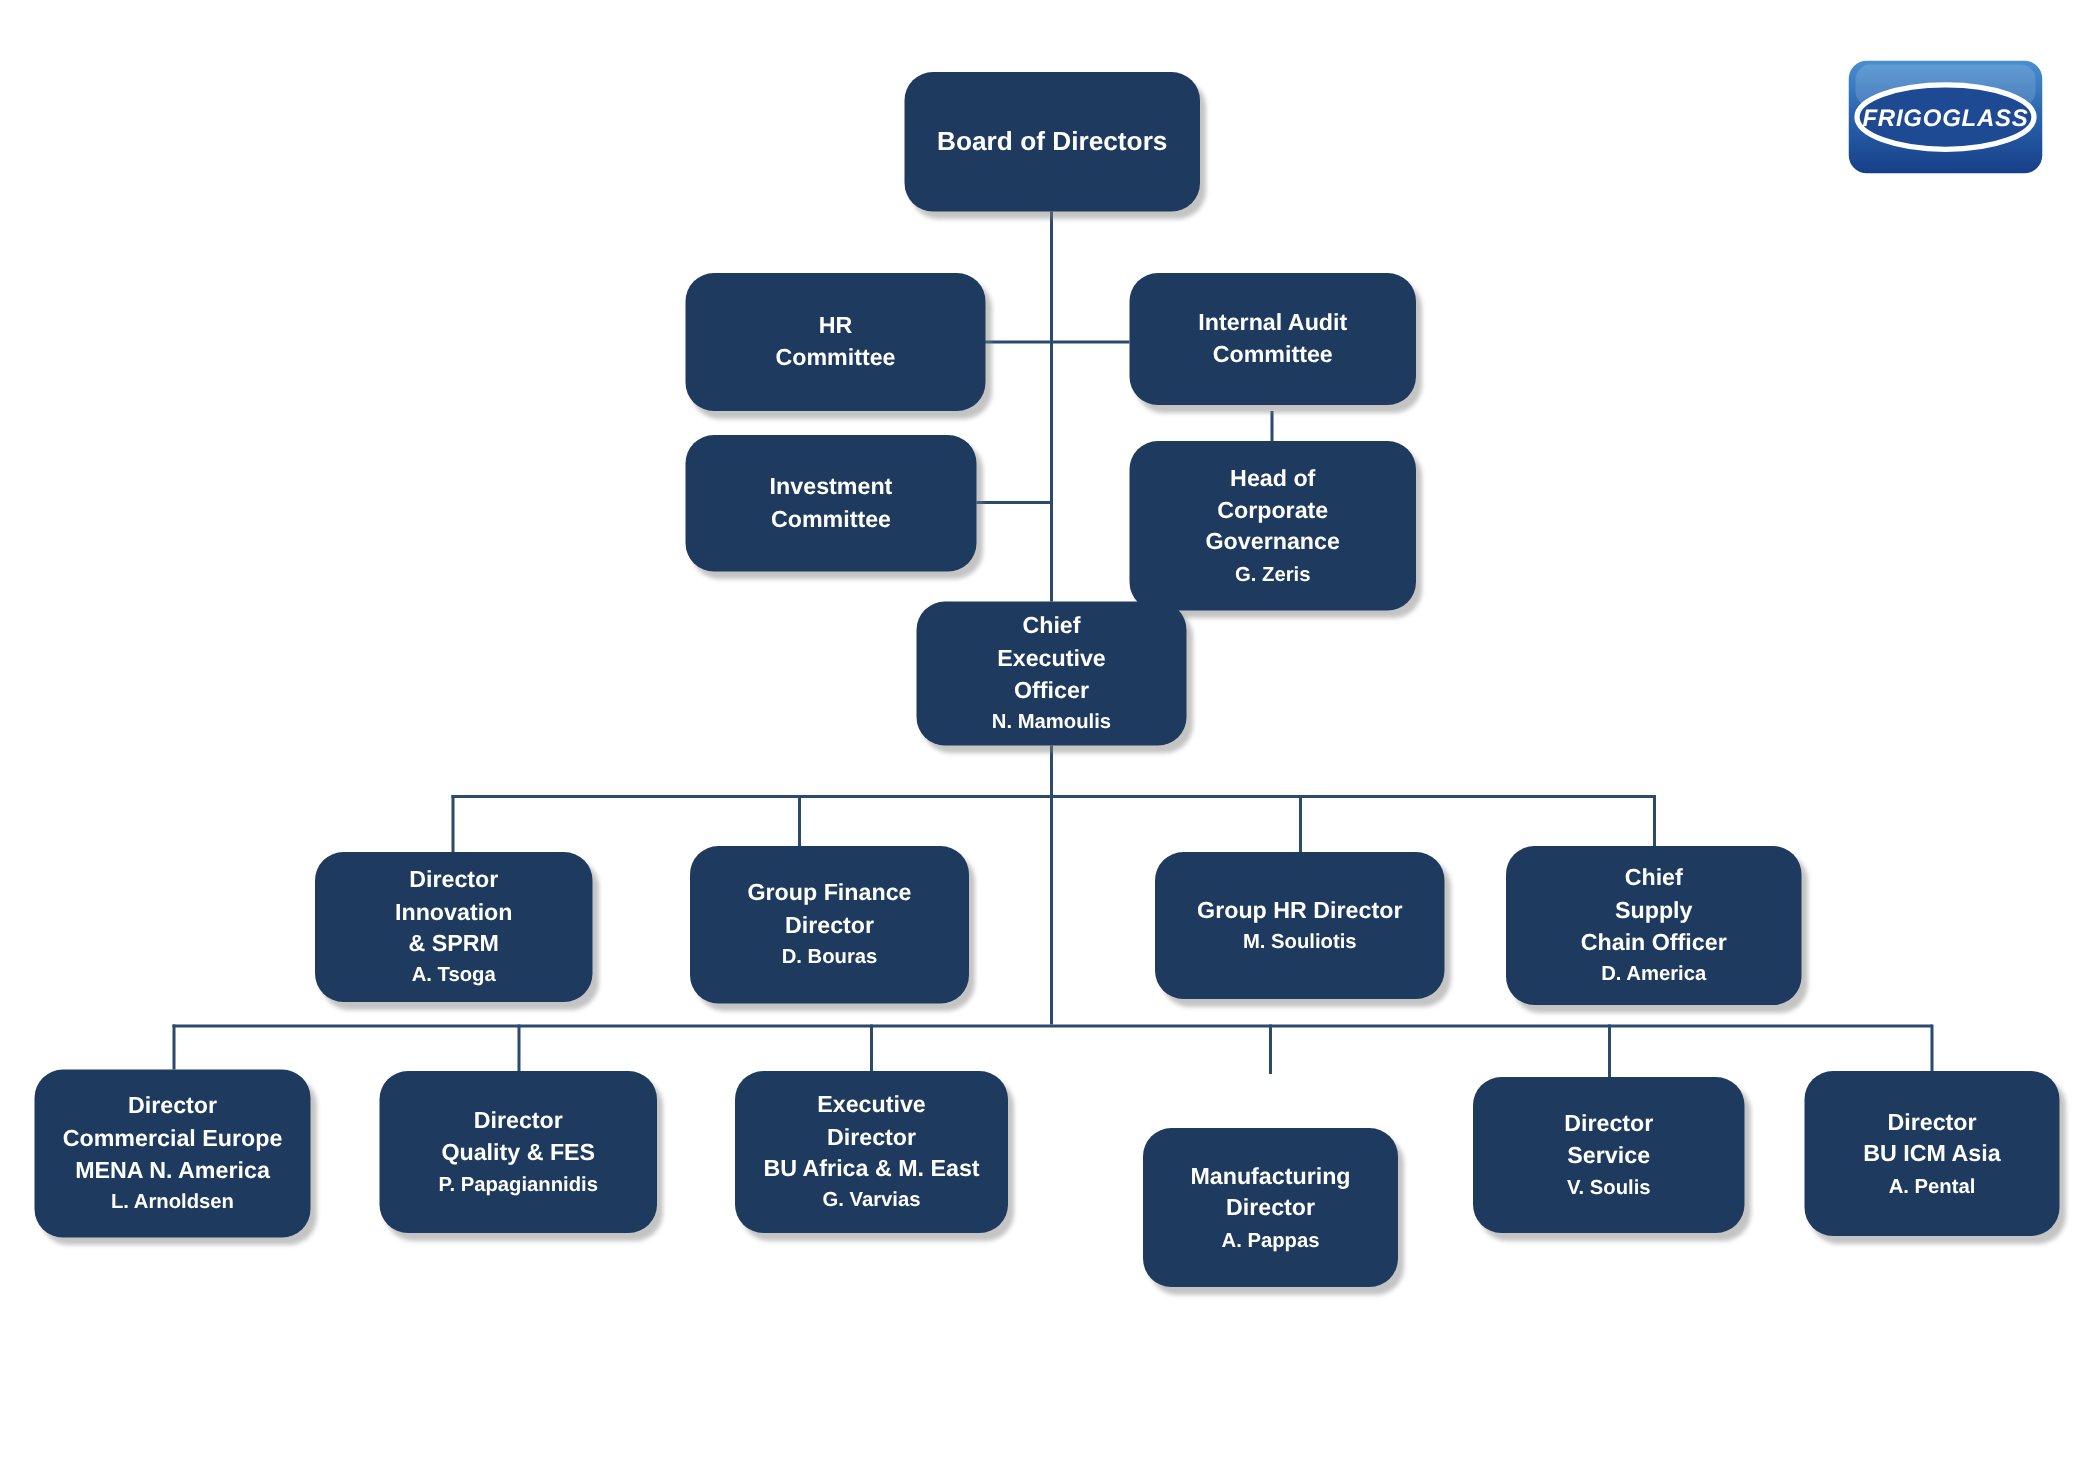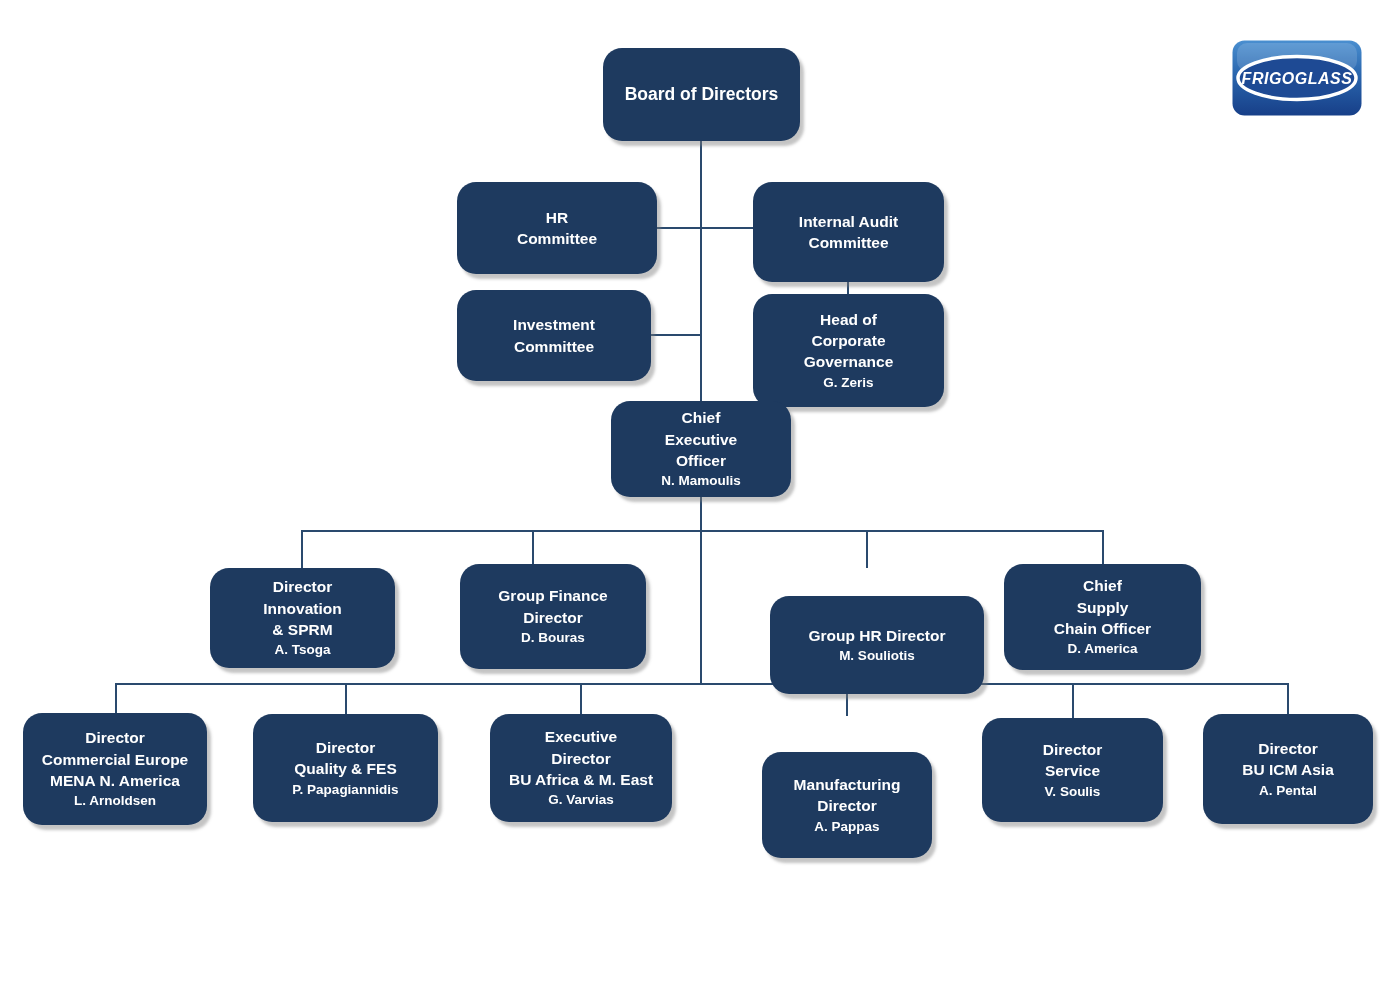--- a/index.html
+++ b/index.html
@@ -55,21 +55,21 @@
   <div class="v-line" style="left:1287px;top:683px;height:31px"></div>
 
   <div class="node" style="left:603px;top:48px;width:197px;height:93px">
     <div class="title big">Board of Directors</div>
   </div>
 
   <div class="node" style="left:457px;top:182px;width:200px;height:92px">
     <div class="title">HR
 Committee</div>
   </div>
-  <div class="node" style="left:753px;top:182px;width:191px;height:100px">
+  <div class="node" style="left:753px;top:182px;width:191px;height:88px">
     <div class="title">Internal Audit
 Committee</div>
   </div>
   <div class="node" style="left:457px;top:290px;width:194px;height:91px">
     <div class="title">Investment
 Committee</div>
   </div>
   <div class="node" style="left:753px;top:294px;width:191px;height:113px">
     <div class="title">Head of
 Corporate
@@ -88,21 +88,21 @@
     <div class="title">Director
 Innovation
 &amp; SPRM</div>
     <div class="person">A. Tsoga</div>
   </div>
   <div class="node" style="left:460px;top:564px;width:186px;height:105px">
     <div class="title">Group Finance
 Director</div>
     <div class="person">D. Bouras</div>
   </div>
-  <div class="node" style="left:770px;top:596px;width:214px;height:98px">
+  <div class="node" style="left:770px;top:568px;width:193px;height:98px">
     <div class="title">Group HR Director</div>
     <div class="person">M. Souliotis</div>
   </div>
   <div class="node" style="left:1004px;top:564px;width:197px;height:106px">
     <div class="title">Chief
 Supply
 Chain Officer</div>
     <div class="person">D. America</div>
   </div>
 

